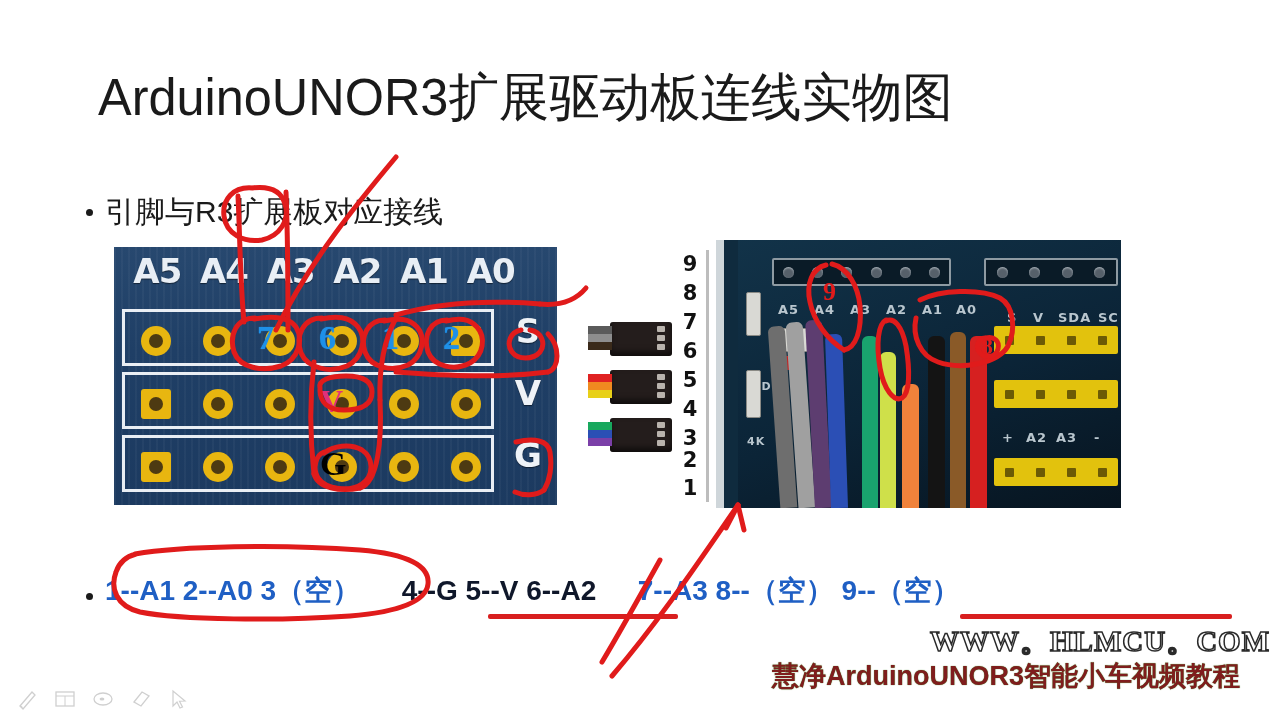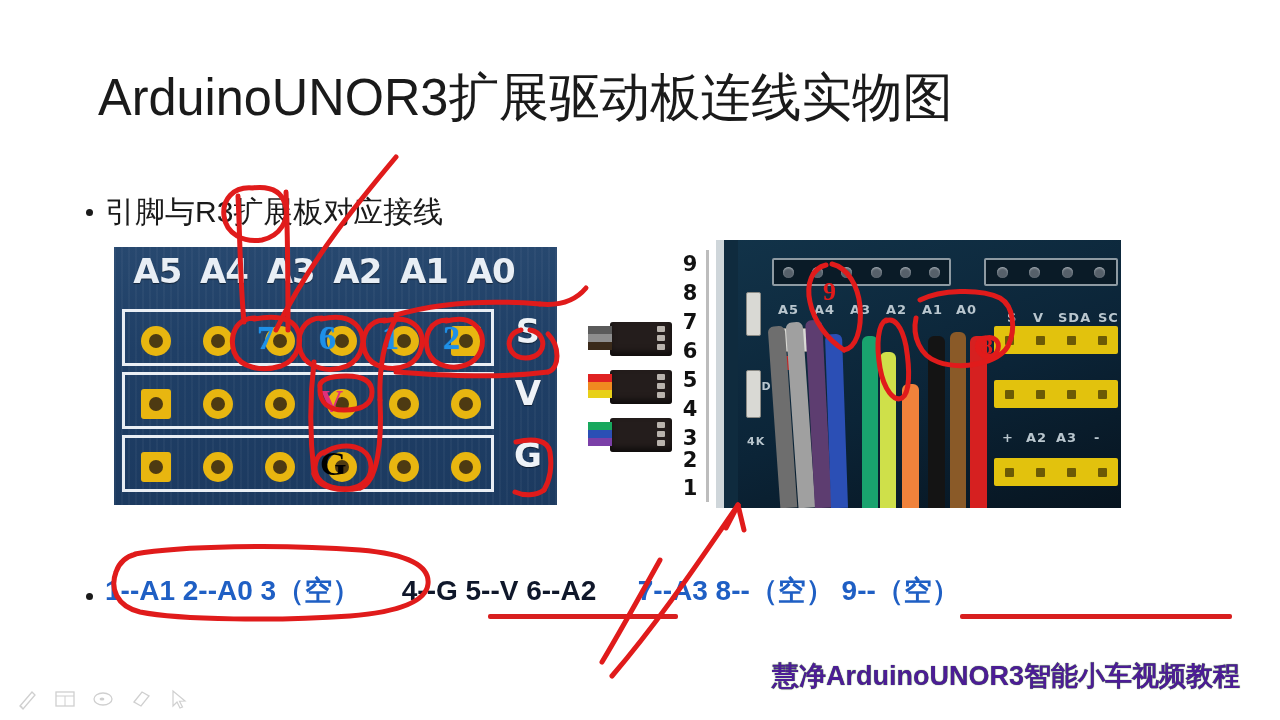--- a/index.html
+++ b/index.html
@@ -121,21 +121,21 @@
   .underline{position:absolute;height:5px;background:#d81f1f;border-radius:2px;}
 
   
   .wm-url{
     position:absolute;left:930px;top:622px;font-size:29px;font-weight:bold;
     color:#ffffff;-webkit-text-stroke:1.5px #2a2a2a;
     font-family:"Liberation Serif",serif;letter-spacing:1px;white-space:nowrap;
   }
   .wm-cn{
     position:absolute;left:772px;top:658px;font-size:27px;font-weight:bold;
-    color:#4c1d95;font-family:"Liberation Sans",sans-serif;white-space:nowrap;
+    color:#7f1d1d;font-family:"Liberation Sans",sans-serif;white-space:nowrap;
     text-shadow:0 0 1px #2e7a12;
   }
 
   
   .toolbar{position:absolute;left:16px;top:686px;width:180px;height:26px;display:flex;gap:16px;align-items:center;opacity:.28;}
   .toolbar svg{display:block;}
 
   
   .ink{position:absolute;inset:0;pointer-events:none;}
 </style>
@@ -381,20 +381,21 @@
       <span style="display:inline-block;width:26px;"></span>
       <span class="pinseg seg-red">4--G   5--V   6--A2</span>
       <span style="display:inline-block;width:26px;"></span>
       <span class="pinseg seg-blue">7--A3  8--（空）  9--（空）</span>
     </span>
   </div>
 
   <div class="underline" style="left:488px;top:614px;width:190px;"></div>
   <div class="underline" style="left:960px;top:614px;width:272px;"></div>
 
+  <div class="wm-url">WWW。HLMCU。COM</div>
   <div class="wm-cn">慧净ArduinoUNOR3智能小车视频教程</div>
 
   <div class="toolbar">
     <span title="pen">
       <svg width="22" height="22" viewBox="0 0 22 22">
           <path d="M4 18 L16 4 L19 7 L7 21 Z" fill="none" stroke="#555" stroke-width="1.3"></path>
           <path d="M4 18 L6.5 19.5" stroke="#555" stroke-width="1.3" fill="none"></path>
         </svg>
     </span>
     <span title="slides">

